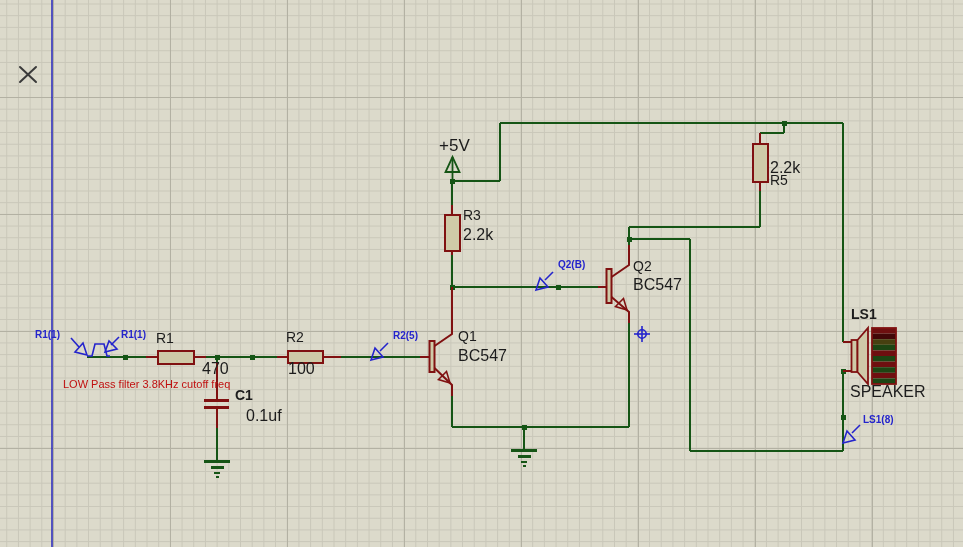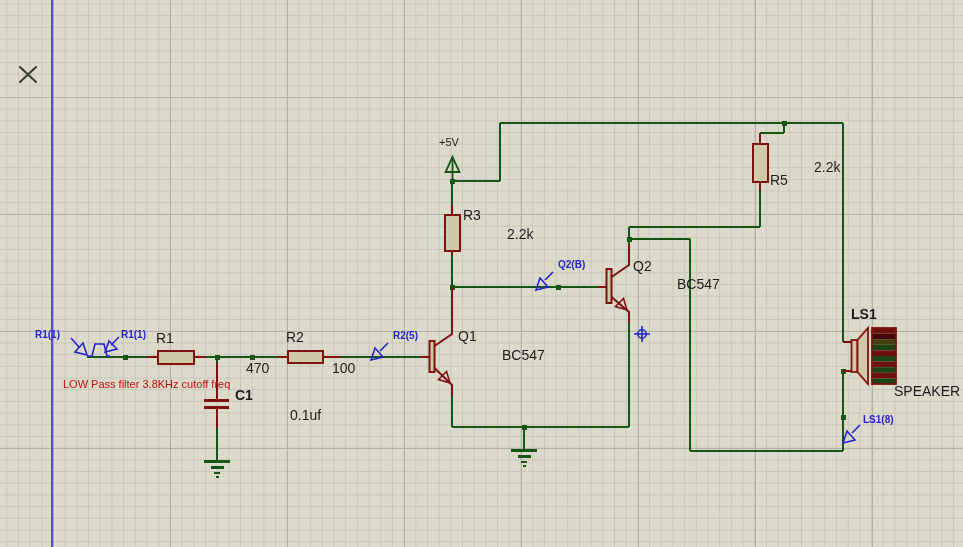--- a/index.html
+++ b/index.html
@@ -11,22 +11,22 @@
       linear-gradient(to right,#b3b1a3 1px,transparent 1px),
       linear-gradient(to bottom,#b3b1a3 1px,transparent 1px),
       linear-gradient(to right,#c9c7b9 1px,transparent 1px),
       linear-gradient(to bottom,#c9c7b9 1px,transparent 1px);
     background-size:117px 117px,117px 117px,11.7px 11.7px,11.7px 11.7px;
     background-position:53px 97px,53px 97px,53px 97px,53px 97px;
   }
   .layer{position:absolute;left:0;top:0;}
   .lbl{position:absolute;white-space:nowrap;line-height:1;}
   .ref{font-size:14px;color:#1c1c1c;}
-  .val{font-size:14px;color:#1c1c1c;padding-left:44px;}
-  .pwr{font-size:11px;color:#1c1c1c;}
+  .val{font-size:16px;color:#1c1c1c;}
+  .pwr{font-size:17px;color:#1c1c1c;}
   .net{font-size:10px;font-weight:bold;color:#2424cc;}
   .note{font-size:11px;color:#c01010;}
 </style>
 </head>
 <body>
 
 <div class="canvas">
 
   <svg class="layer" width="963" height="547" viewBox="0 0 963 547">
 

